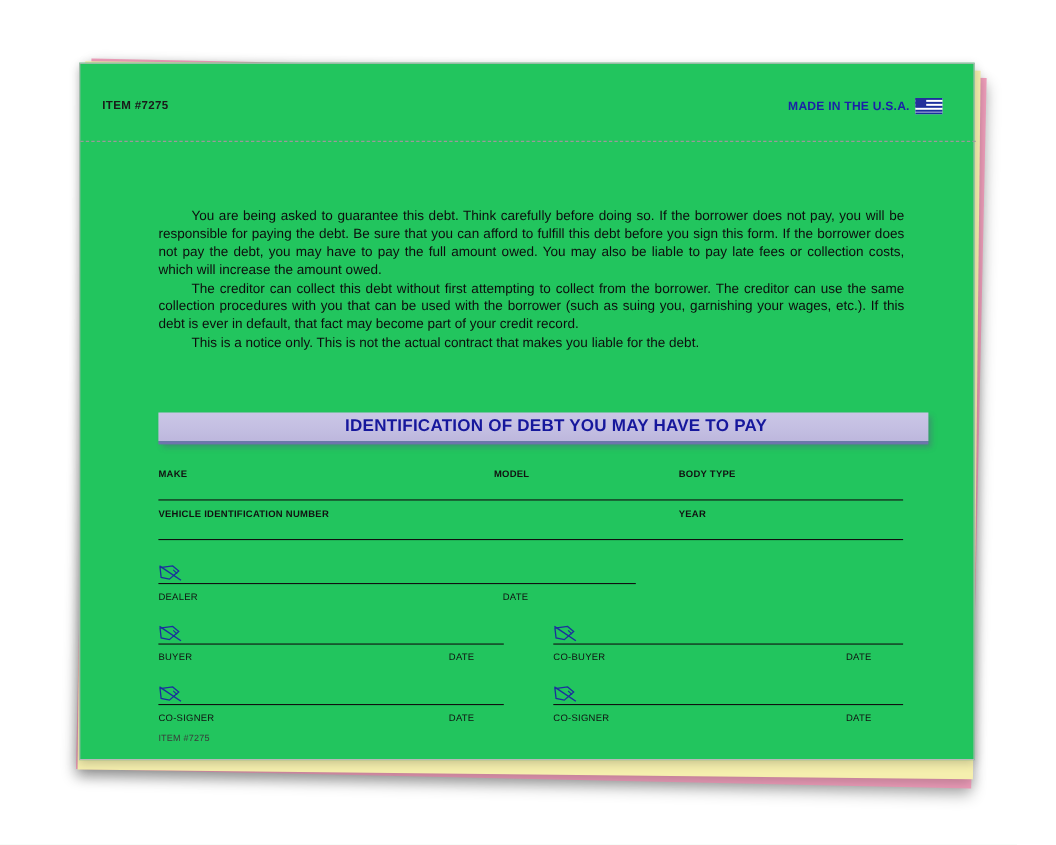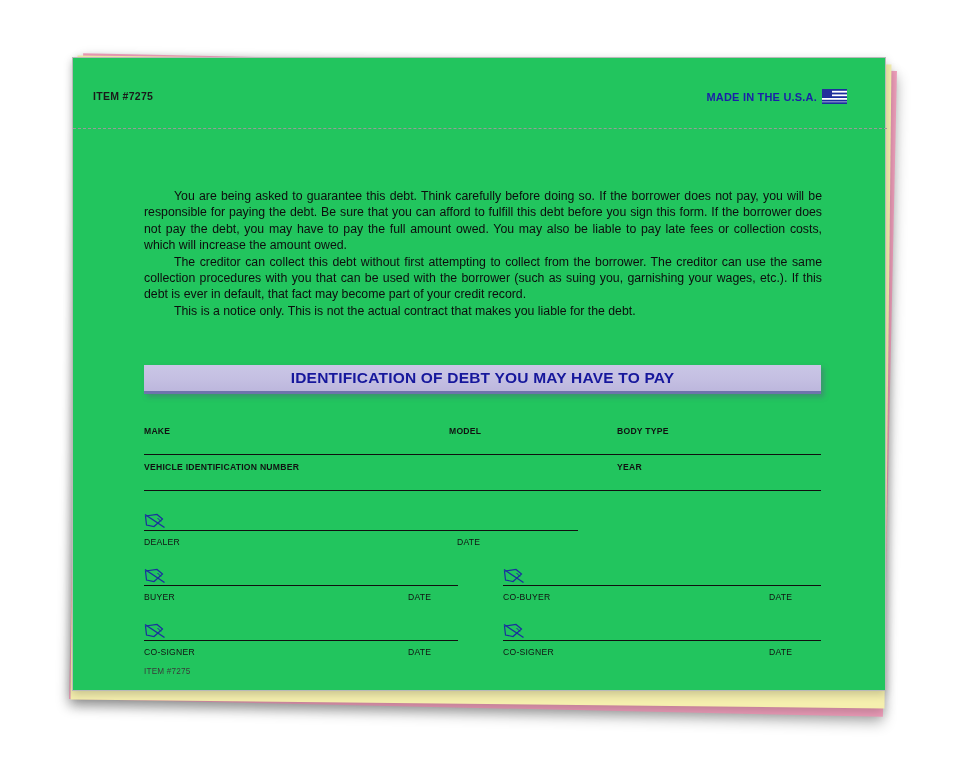--- a/index.html
+++ b/index.html
@@ -75,21 +75,21 @@
     top: 32px;
     font-size: 10.5px;
     font-weight: bold;
     letter-spacing: 0.3px;
     color: #1a1a1a;
     white-space: nowrap;
   }
 
   .made-in {
     position: absolute;
-    right: 40px;
+    right: 30px;
     top: 31px;
     display: flex;
     align-items: center;
     gap: 5px;
     white-space: nowrap;
   }
   .made-in-text {
     font-size: 11px;
     font-weight: bold;
     color: #1b1fa8;
@@ -123,21 +123,21 @@
     justify-content: center;
   }
   .banner-text {
     font-size: 15.5px;
     font-weight: bold;
     color: #16179c;
     letter-spacing: 0.2px;
     line-height: 1;
   }
   .banner-1 { top: 99px; }
-  .banner-2 { top: 307px; width: 677px; }
+  .banner-2 { top: 317px; width: 677px; padding-left: 23px; }
 
   
   .body-copy {
     position: absolute;
     left: 71px;
     top: 130px;
     width: 678px;
     font-size: 12.3px;
     font-weight: normal;
     line-height: 16.4px;

